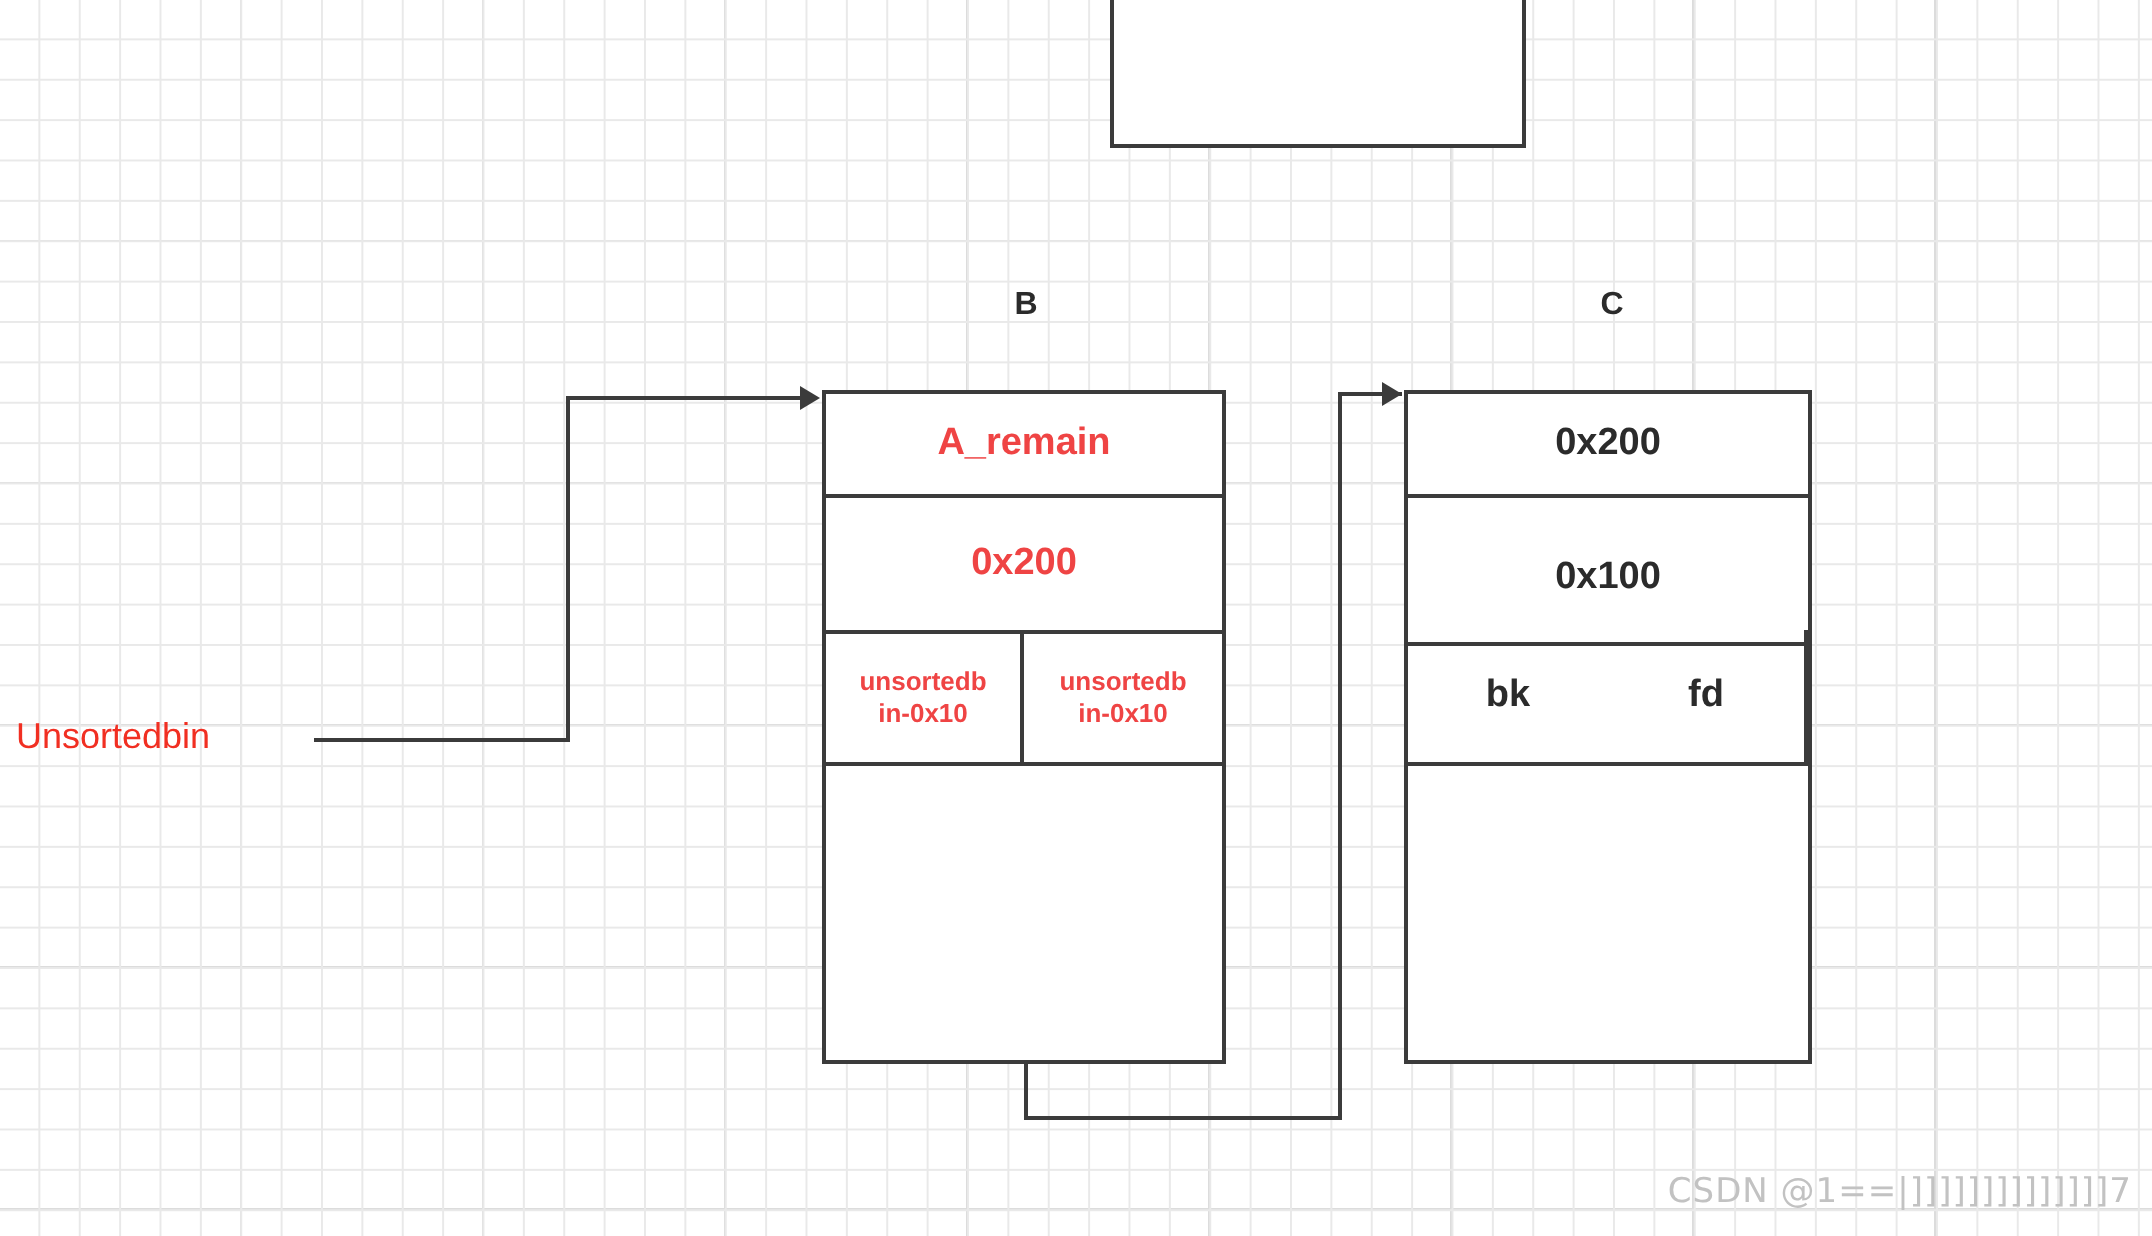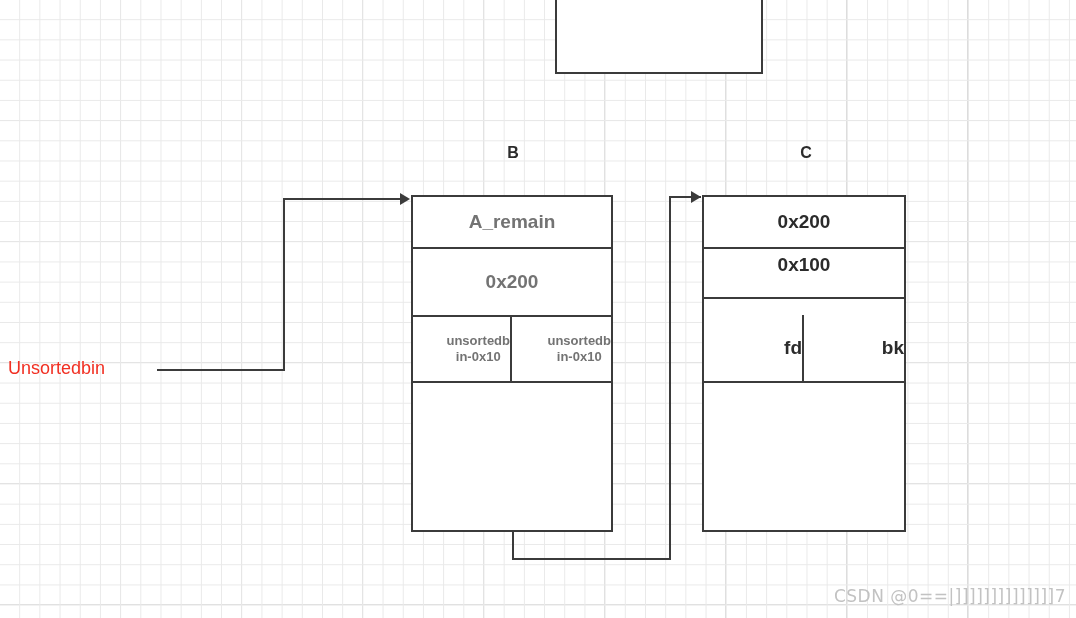--- a/index.html
+++ b/index.html
@@ -86,28 +86,28 @@
     justify-content: center;
   }
   .chunk-row.last { border-bottom: none; }
   .chunk-row.split { padding: 0; }
 
   .cell {
     flex: 1 1 50%;
     height: 100%;
     display: flex;
     align-items: center;
-    justify-content: flex-end;
+    justify-content: center;
     text-align: center;
     box-sizing: border-box;
   }
   .cell.left { border-right: 2px solid #3b3b3b; }
 
   .txt-red {
-    color: #737373;
+    color: #ef4444;
     font-weight: bold;
   }
   .txt-dark {
     color: #2b2b2b;
     font-weight: bold;
   }
   .sz-big   { font-size: 19px; }
   .sz-small { font-size: 13px; line-height: 16px; }
 
   
@@ -173,30 +173,30 @@
     </div>
     <div class="chunk-row last" style="top:186px; height:147px;">
       <span class="txt-red sz-big"></span>
     </div>
   </div>
 
   <div class="chunk" id="chunk-c">
     <div class="chunk-row" style="top:0; height:52px;">
       <span class="txt-dark sz-big">0x200</span>
     </div>
-    <div class="chunk-row" style="top:36px; height:66px;">
+    <div class="chunk-row" style="top:60px; height:66px;">
       <span class="txt-dark sz-big">0x100</span>
     </div>
     <div class="chunk-row split" style="top:118px; height:68px;">
+      <div class="cell">
+        <span class="txt-dark sz-big">bk</span>
+      </div>
       <div class="cell left">
         <span class="txt-dark sz-big">fd</span>
       </div>
-      <div class="cell">
-        <span class="txt-dark sz-big">bk</span>
-      </div>
     </div>
     <div class="chunk-row last" style="top:186px; height:147px;">
       <span class="txt-dark sz-big"></span>
     </div>
   </div>
 
   <div class="unsorted-label">Unsortedbin</div>
 
   <div class="ln ln-h" style="left:157px; top:369px; width:128px;"></div>
 
@@ -207,15 +207,15 @@
 
   <div class="ln ln-v" style="left:512px; top:531px; height:29px;"></div>
 
   <div class="ln ln-h" style="left:512px; top:558px; width:159px;"></div>
 
   <div class="ln ln-v" style="left:669px; top:196px; height:364px;"></div>
 
   <div class="ln ln-h" style="left:669px; top:196px; width:32px;"></div>
   <div class="arrowhead" style="left:691px; top:191px;"></div>
 
-  <div class="watermark">CSDN @0==|]]]]]]]]]]]]]]7</div>
+  <div class="watermark">CSDN @1==|]]]]]]]]]]]]]]7</div>
 
 </div>
 
 </body></html>

